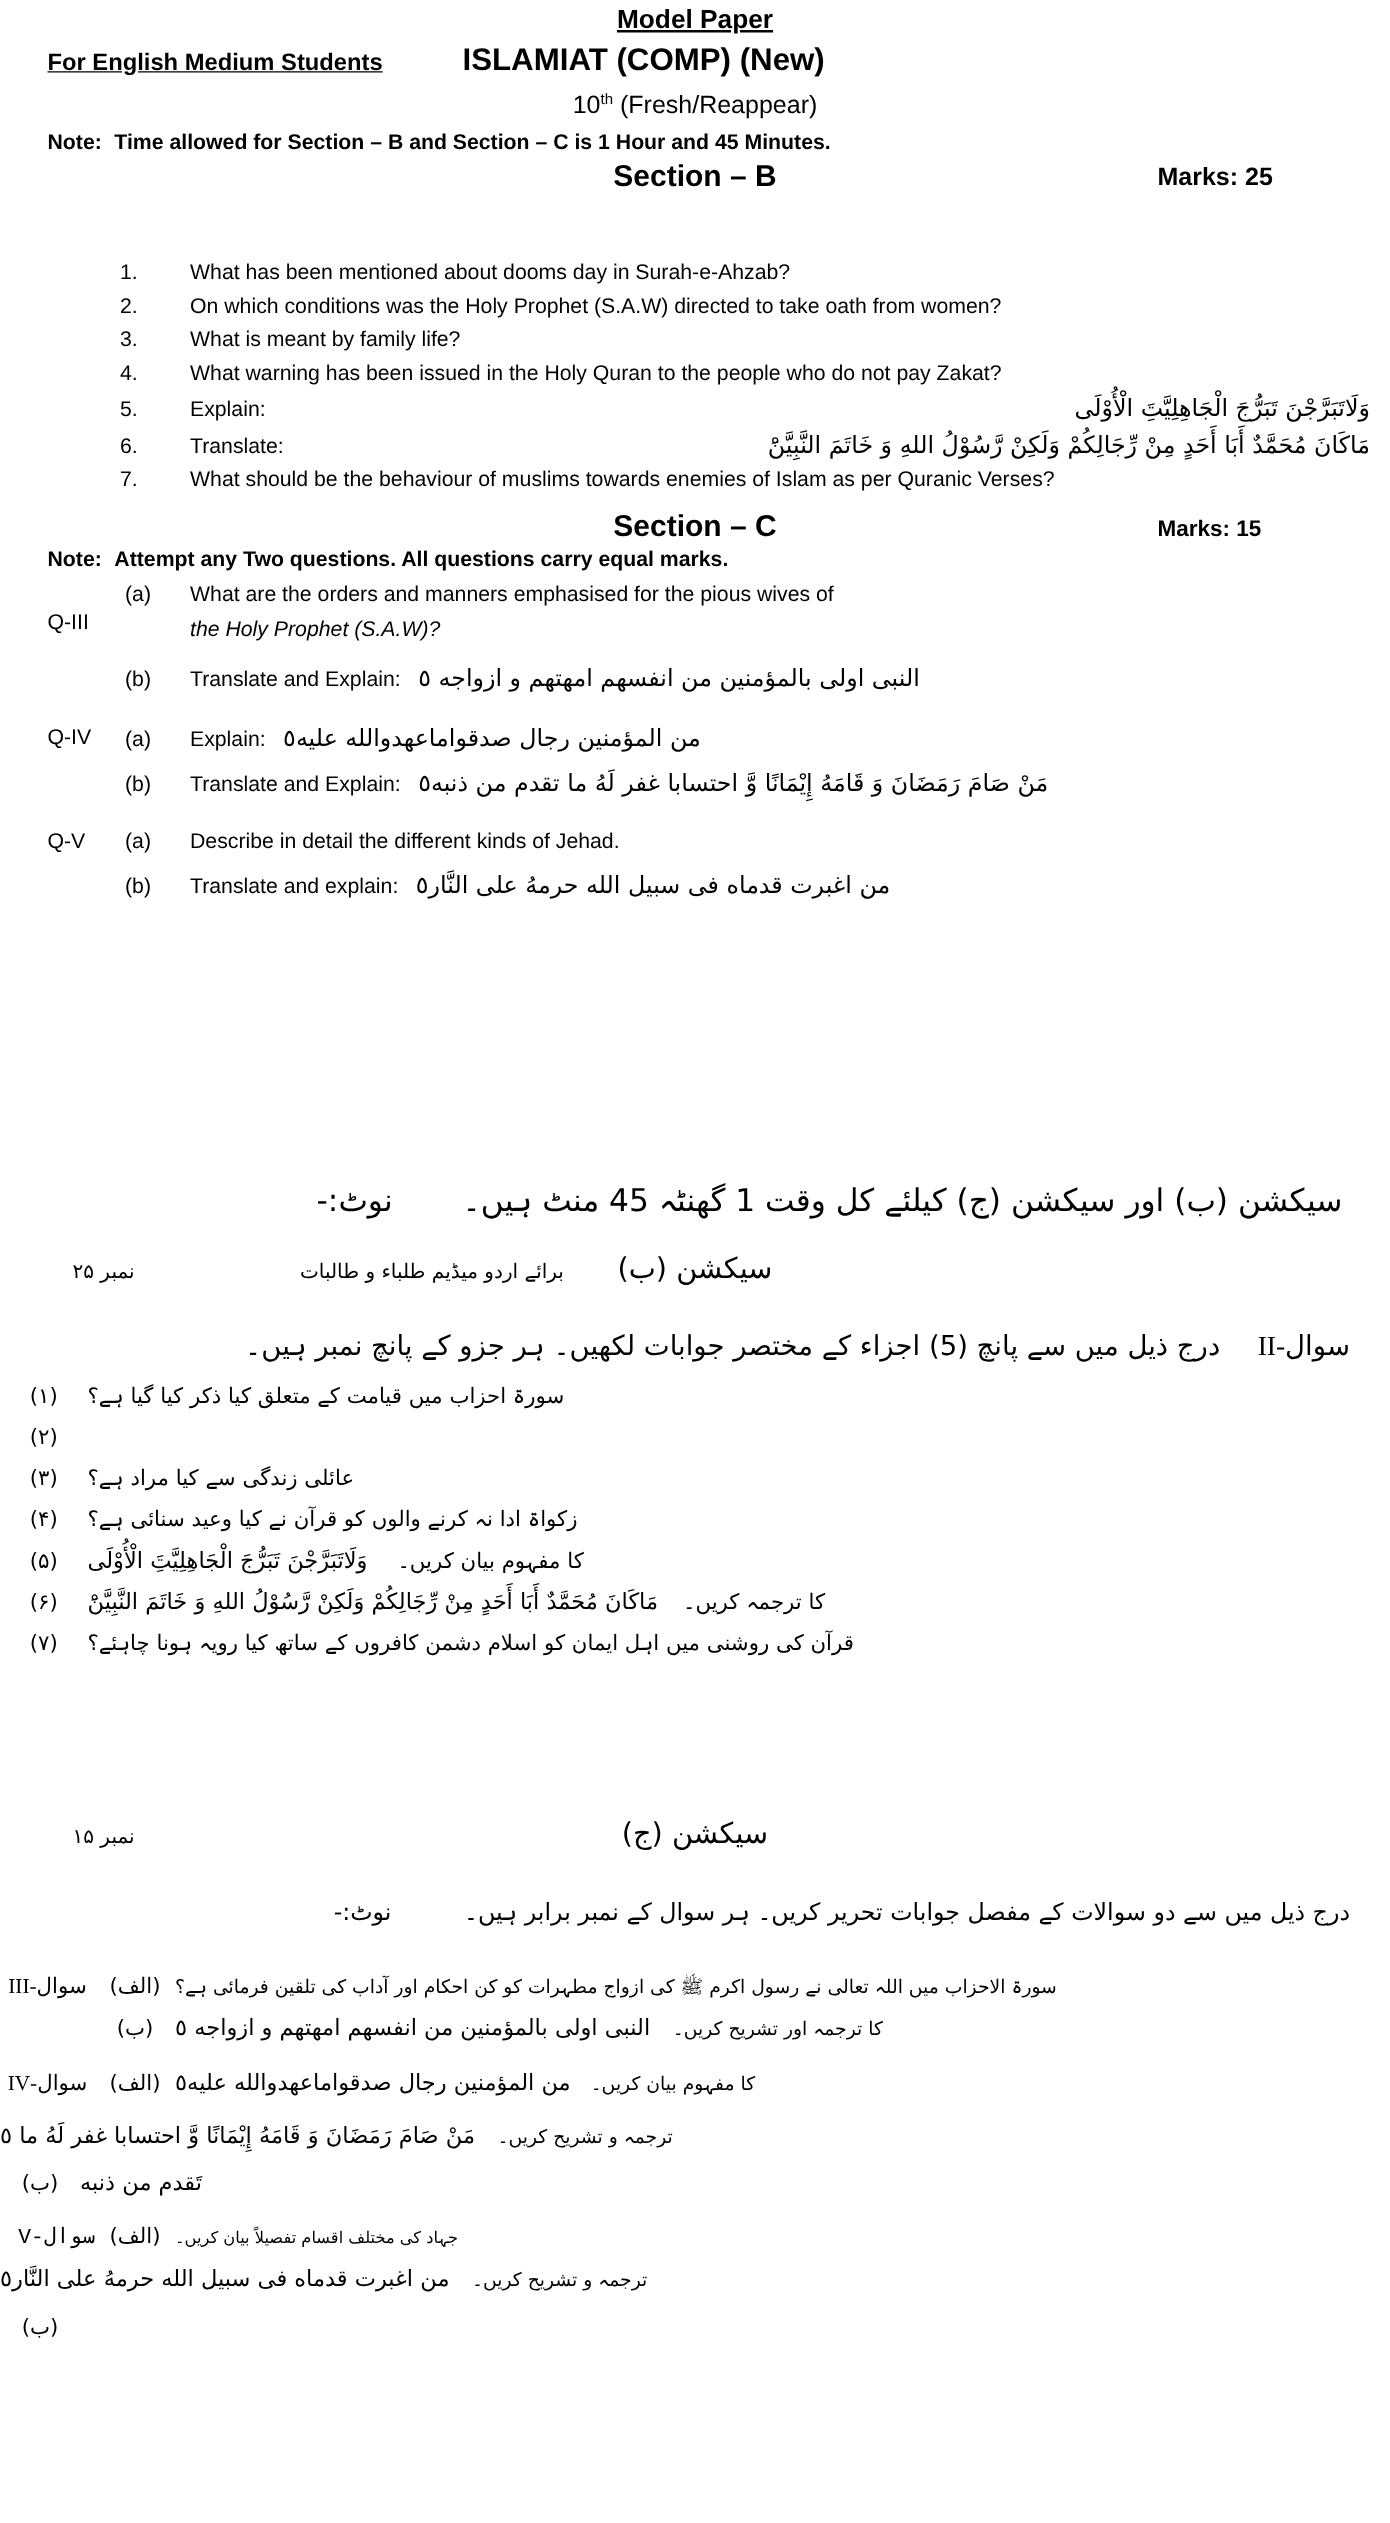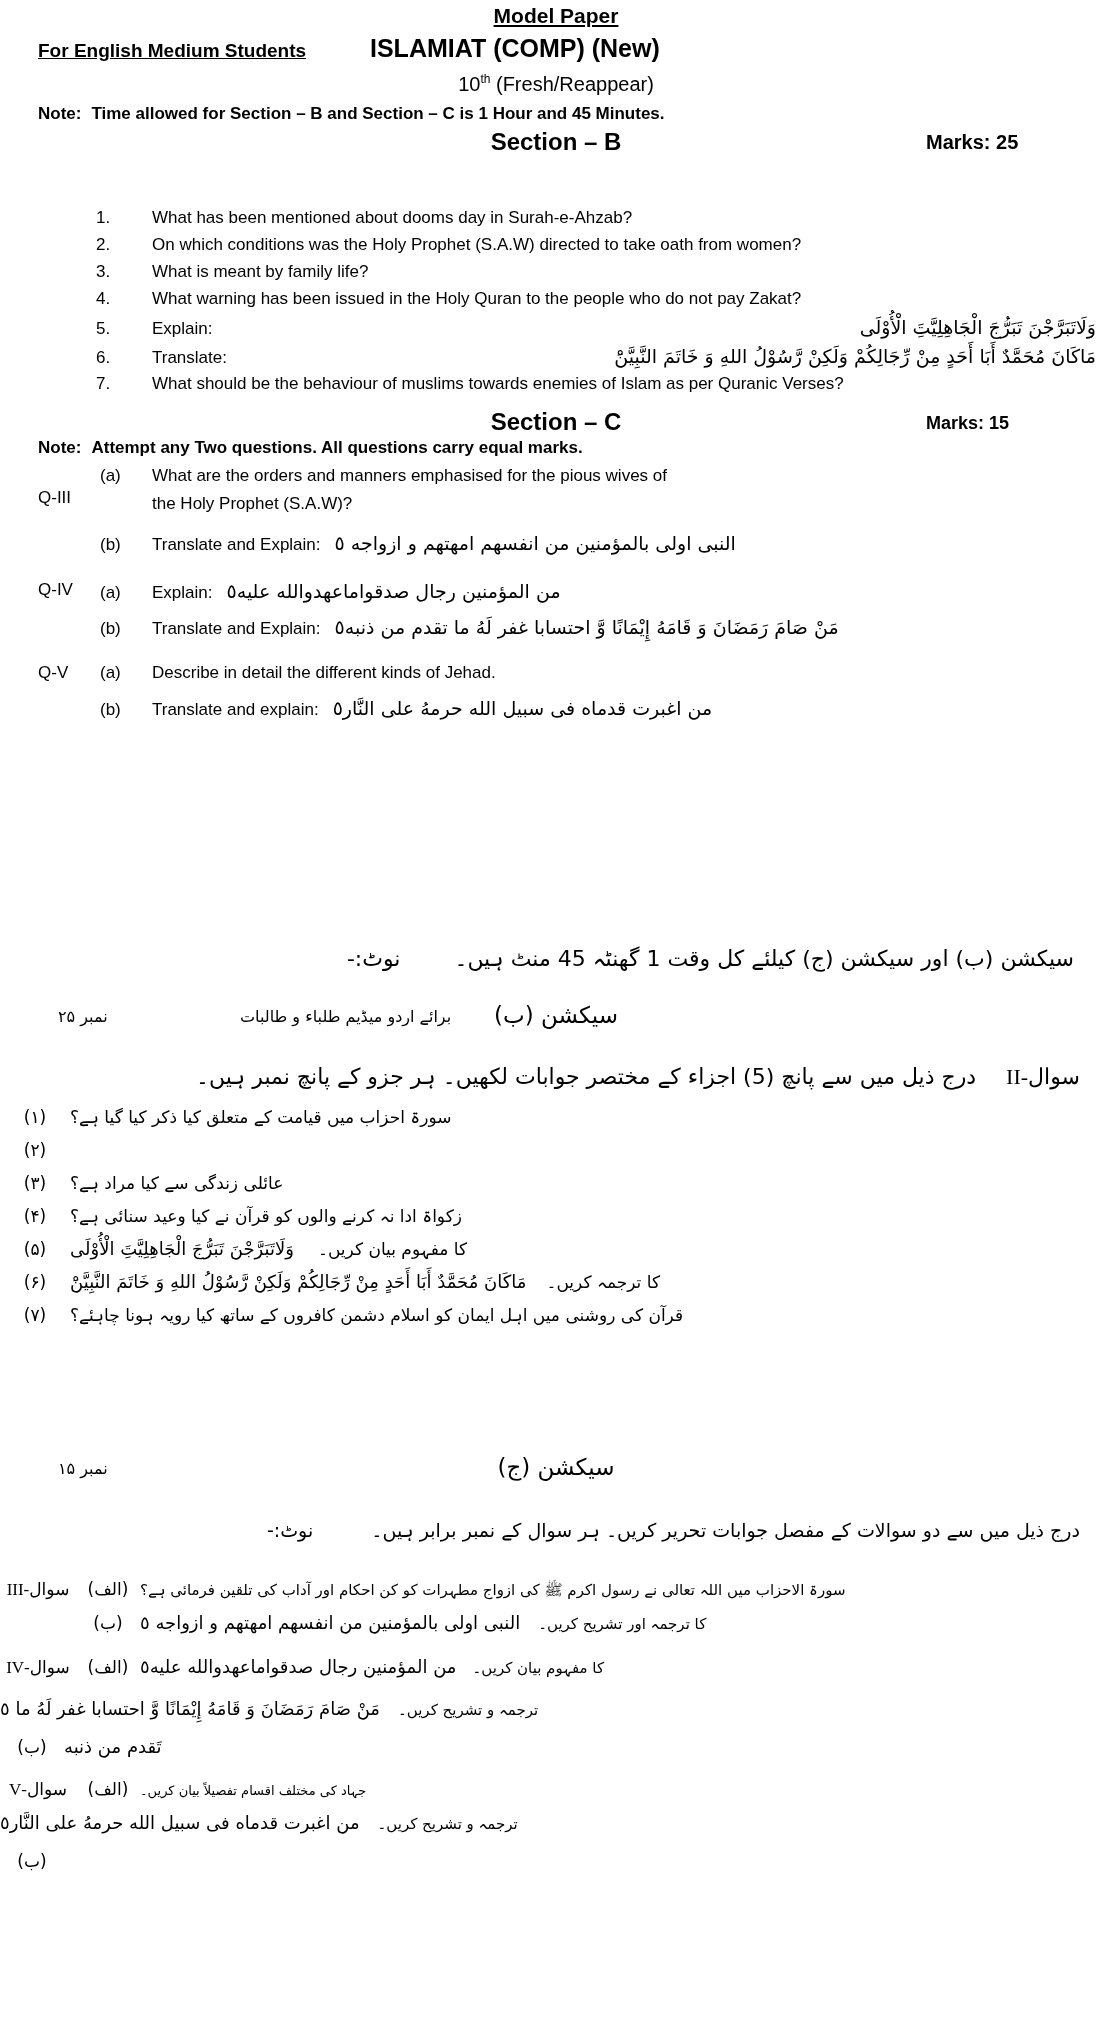--- a/index.html
+++ b/index.html
@@ -129,21 +129,21 @@
   }
   .crow {
     display: flex; align-items: baseline;
     font-size: 17px; margin-bottom: 6px;
     padding-left: 62px; min-height: 22px;
   }
   .crow .alpha { width: 52px; flex: 0 0 52px; }
   .crow .txt { flex: 0 1 auto; }
   .crow .verb { flex: 0 0 auto; margin-right: 14px; }
   .crow .arabic { flex: 0 1 auto; }
-  .cont { padding-left: 114px; font-size: 17px; margin-bottom: 6px; }
+  .cont { padding-left: 114px; font-size: 17px; margin-bottom: 6px; font-style: italic; }
 
   
   #urdu-note1 {
     top: 944px; left: 0; width: 1074px;
     text-align: right;
   }
   #urdu-secb-row {
     top: 1000px; left: 0; width: 1112px; height: 40px;
   }
   #urdu-secb-title {
@@ -326,21 +326,21 @@
         <span class="txt">Describe in detail the different kinds of Jehad.</span>
       </div>
       <div class="crow" style="margin-top:12px;">
         <span class="alpha">(b)</span>
         <span class="verb">Translate and explain:</span>
         <span class="arabic ar">من اغبرت قدماه فى سبيل الله حرمهُ على النَّار٥</span>
       </div>
     </div>
   </div>
 
-  <div class="abs ur" id="urdu-note1" style="font-size:22px;">
+  <div class="abs ur" id="urdu-note1" style="font-size:25px;">
     <span>سیکشن (ب) اور سیکشن (ج) کیلئے کل وقت 1 گھنٹہ 45 منٹ ہیں۔</span>
     <span style="display:inline-block;width:40px;"></span>
     <span>نوٹ:-</span>
   </div>
 
   <div class="abs" id="urdu-secb-row">
     <div class="ur" id="urdu-secb-title">سیکشن (ب)</div>
     <div class="ur" id="urdu-secb-for">برائے اردو میڈیم طلباء و طالبات</div>
     <div class="ur" id="urdu-marks-b">نمبر ۲۵</div>
   </div>
@@ -432,21 +432,21 @@
       <span style="display:inline-block;width:18px;"></span>
       <span class="utxt small">ترجمہ و تشریح کریں۔</span>
     </div>
 
     <div class="uqrow ur uq-indent-e" style="margin-top:14px;">
       <span class="ualpha">(ب)</span>
       <span class="utxt ar" style="font-size:18px;">تَقدم من ذنبه</span>
     </div>
 
     <div class="uqrow ur uq-indent-f" style="margin-top:18px;">
-      <span class="uq" style="font-family:Liberation Serif, serif;">سوال-V</span>
+      <span class="uq" style="font-family:Liberation Mono, monospace;text-align:right;">سوال-V</span>
       <span class="ualpha">(الف)</span>
       <span class="utxt tiny">جہاد کی مختلف اقسام تفصیلاً بیان کریں۔</span>
     </div>
 
     <div class="uqrow ur uq-indent-g">
       <span class="utxt ar" style="font-size:18px;">من اغبرت قدماه فى سبيل الله حرمهُ على النَّار٥</span>
       <span style="display:inline-block;width:18px;"></span>
       <span class="utxt small">ترجمہ و تشریح کریں۔</span>
     </div>
 

